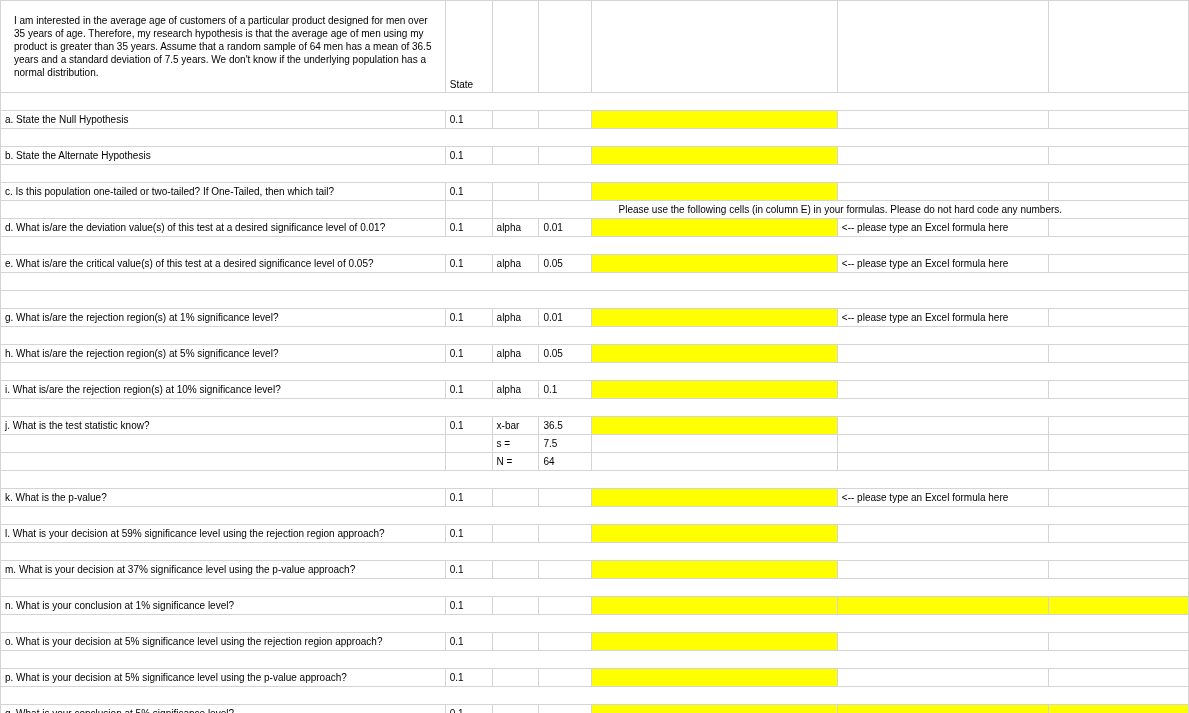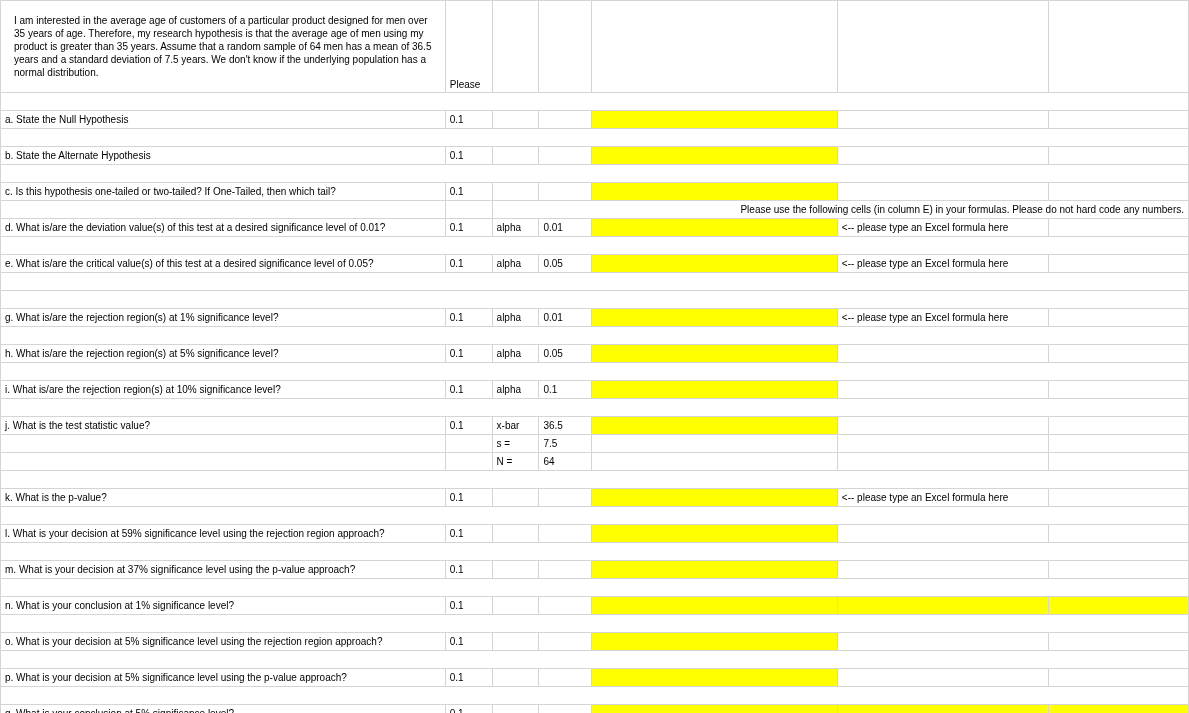--- a/index.html
+++ b/index.html
@@ -50,21 +50,21 @@
       <col class="col-c">
       <col class="col-d">
       <col class="col-e">
       <col class="col-f">
       <col class="col-g">
   </colgroup>
 
   <tbody>
       <tr>
     <td class="intro">I am interested in the average age of customers of a particular product designed for men over 35 years of age. Therefore, my research hypothesis is that the average age of men using my product is greater than 35 years. Assume that a random sample of 64 men has a  mean of 36.5 years and a standard deviation of 7.5 years. We don't know if the underlying population has a normal distribution.</td>
-    <td style="text-align:left;vertical-align:bottom">Please</td>
+    <td style="text-align:left;vertical-align:bottom">State</td>
     <td></td>
         <td></td>
         <td></td>
         <td></td>
         <td></td>
   </tr>
   <tr>
         <td colspan="7"></td>
       </tr>
 
@@ -88,33 +88,33 @@
         <td></td>
     <td class="yellow"></td>
     <td></td>
         <td></td>
   </tr>
   <tr>
         <td colspan="7"></td>
       </tr>
 
   <tr>
-    <td class="q">c.   Is this hypothesis one-tailed or two-tailed?  If One-Tailed, then which tail?</td>
-    <td>0.1</td>
-    <td></td>
-        <td></td>
-    <td class="yellow"></td>
-    <td></td>
-        <td></td>
-  </tr>
-
-  <tr>
-    <td></td>
-        <td></td>
-    <td colspan="5" class="instruction" style="text-align:right">Please use the following cells (in column E) in your formulas.  Please do not hard code any numbers.</td>
+    <td class="q">c.   Is this population one-tailed or two-tailed?  If One-Tailed, then which tail?</td>
+    <td>0.1</td>
+    <td></td>
+        <td></td>
+    <td class="yellow"></td>
+    <td></td>
+        <td></td>
+  </tr>
+
+  <tr>
+    <td></td>
+        <td></td>
+    <td colspan="5" class="instruction" style="text-align:center">Please use the following cells (in column E) in your formulas.  Please do not hard code any numbers.</td>
   </tr>
 
   <tr>
     <td class="q">d.   What is/are the deviation value(s) of this test at a desired significance level of 0.01?</td>
     <td>0.1</td>
     <td>alpha</td>
     <td>0.01</td>
     <td class="yellow"></td>
     <td>&lt;-- please type an Excel formula here</td>
     <td></td>
@@ -173,21 +173,21 @@
     <td>0.1</td>
     <td class="yellow"></td>
     <td></td>
         <td></td>
   </tr>
   <tr>
         <td colspan="7"></td>
       </tr>
 
   <tr>
-    <td class="q">j.   What is the test statistic value?</td>
+    <td class="q">j.   What is the test statistic know?</td>
     <td>0.1</td>
     <td>x-bar</td>
     <td>36.5</td>
     <td class="yellow"></td>
     <td></td>
         <td></td>
   </tr>
   <tr>
     <td></td>
         <td></td>

